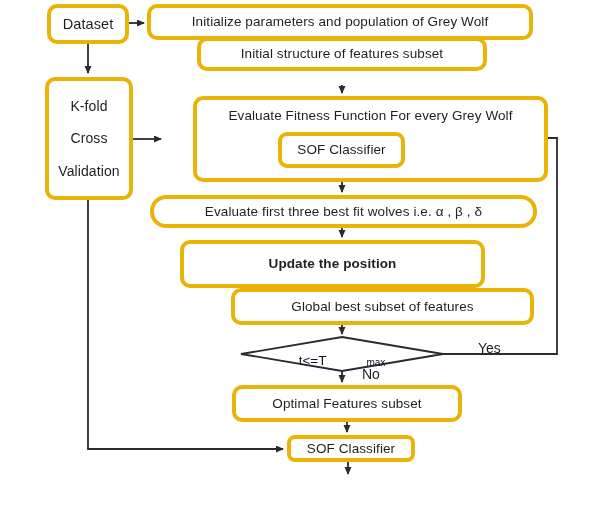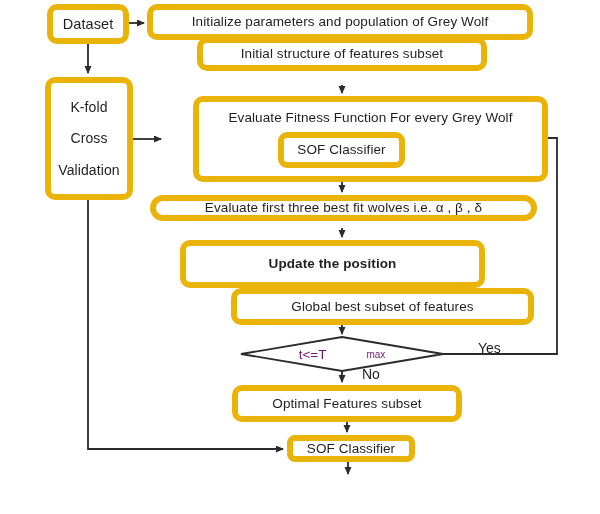--- a/index.html
+++ b/index.html
@@ -17,53 +17,53 @@
   }
   #edges {
     position: absolute;
     left: 0; top: 0;
     width: 600px; height: 514px;
     pointer-events: none;
   }
   .node {
     position: absolute;
     box-sizing: border-box;
-    border: 6px solid #eab308;
+    border: 4px solid #eab308;
     border-radius: 10px;
     background: #ffffff;
     display: flex;
     align-items: center;
     justify-content: center;
     text-align: center;
     font-size: 13.5px;
     color: #1f1f1f;
     line-height: 1.15;
     letter-spacing: 0.1px;
   }
   
   .n-dataset          { left: 47px;  top: 4px;   width: 82px;  height: 40px; font-size: 14.5px; }
   .n-init-params      { left: 147px; top: 4px;   width: 386px; height: 36px; }
   .n-initial-structure{ left: 197px; top: 37px;  width: 290px; height: 34px; }
   .n-kfold            { left: 45px;  top: 77px;  width: 88px;  height: 123px;
                         flex-direction: column; justify-content: space-evenly; font-size: 14px; }
   .n-eval-fitness     { left: 165px; top: 96px;  width: 355px; height: 86px;
                         flex-direction: column; justify-content: flex-start; padding-top: 8px; margin-left: 28px; }
   .n-sof-inner        { left: 278px; top: 132px; width: 127px; height: 36px; border-radius: 9px; }
-  .n-eval-three       { left: 150px; top: 195px; width: 387px; height: 26px; border-radius: 16px; }
+  .n-eval-three       { left: 150px; top: 195px; width: 387px; height: 33px; border-radius: 16px; }
   .n-update-pos       { left: 180px; top: 240px; width: 305px; height: 48px; font-weight: bold; }
   .n-global-best      { left: 195px; top: 288px; width: 303px; height: 37px; margin-left: 36px; }
   .n-optimal          { left: 232px; top: 385px; width: 230px; height: 37px; }
   .n-sof-bottom       { left: 287px; top: 435px; width: 128px; height: 27px; border-radius: 8px; }
   .n-output           { left: 152px; top: 477px; width: 385px; height: 31px;
                         border-color: #4d4d4d; border-width: 1.5px; font-size: 14px; }
   .decision-label {
     position: absolute;
     left: 242px; top: 340px; width: 200px; height: 28px;
-    display: flex; align-items: center; justify-content: center;
-    font-size: 13.5px; color: #701a75; gap: 40px;
+    display: flex; align-items: flex-end; justify-content: center;
+    font-size: 13.5px; color: #0f172a; gap: 40px;
   }
   .decision-label sub { font-size: 10px; }
   .edge-label {
     position: absolute;
     font-size: 14px;
     color: #1f1f1f;
   }
   .el-yes { left: 478px; top: 340px; text-align: right; }
   .el-no  { left: 362px; top: 366px; }
   .muted  { color: #7d7d7d; }

